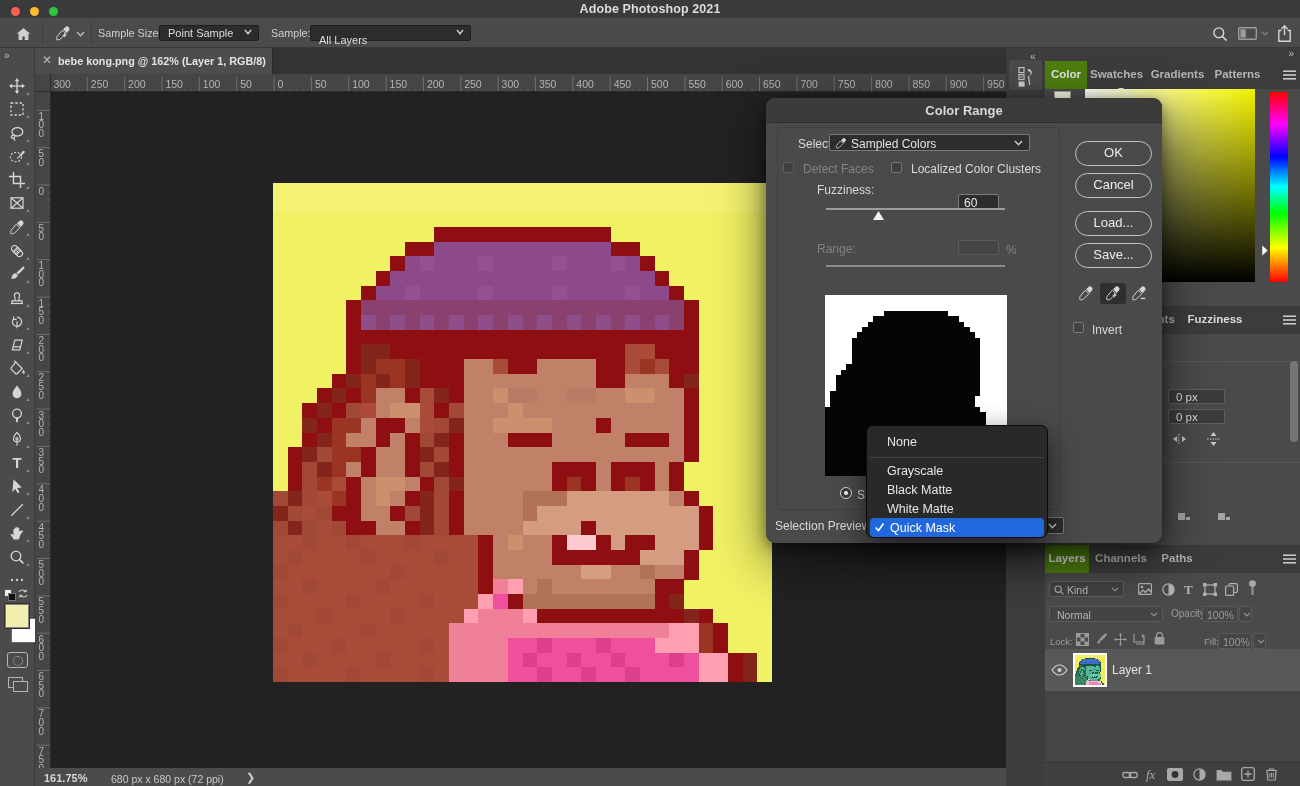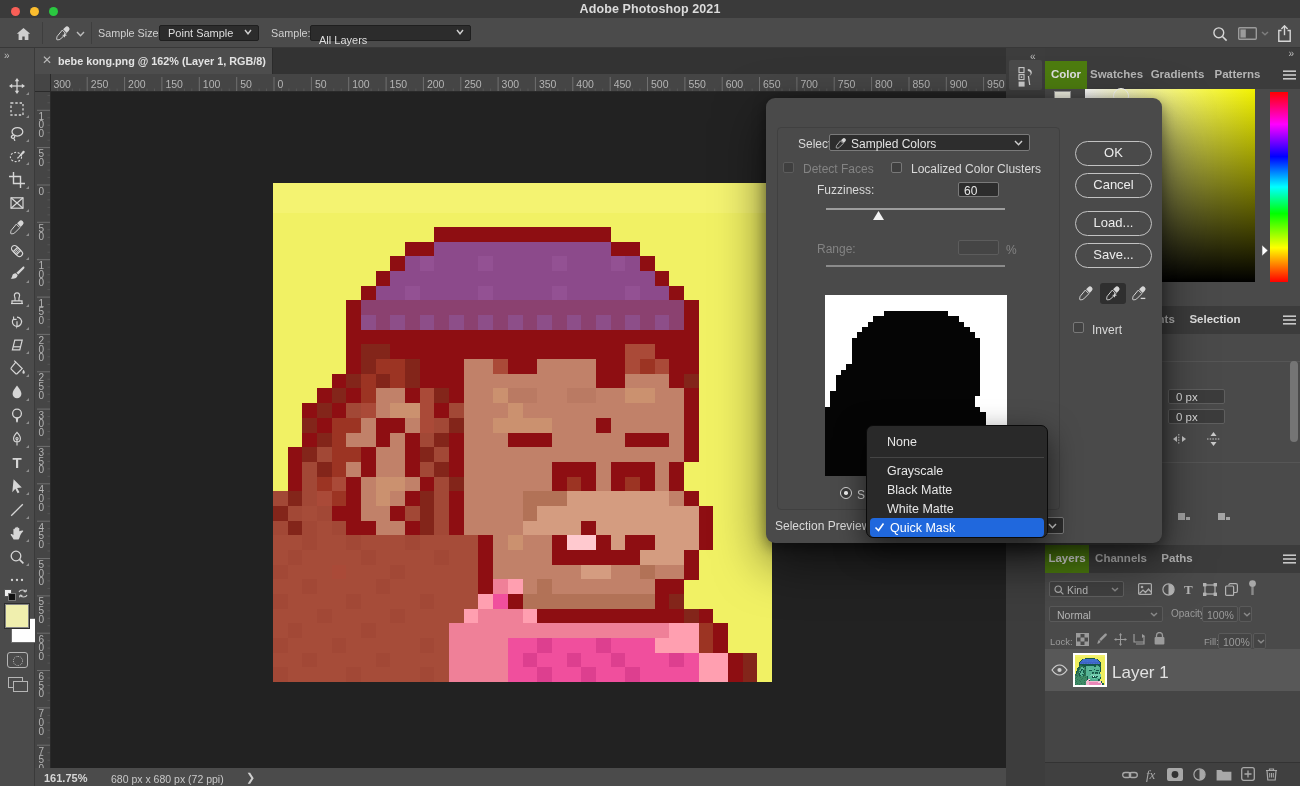--- a/index.html
+++ b/index.html
@@ -1100,21 +1100,21 @@
         <svg width="8" height="11" viewBox="0 0 8 11" fill="none">
           <path d="M1 0l6 5.5L1 11z" fill="#fff" stroke="#555" stroke-width=".6"></path>
         </svg>
       </div>
 </div>
 <div class="ptabs" style="top:258px;">
 <div class="ptab" style="left:55px;width:80px;">
         <span>Adjustments</span>
       </div>
 <div class="ptab" style="left:135px;width:70px;">
-        <span style="color:#dedede;">Selection</span>
+        <span style="color:#dedede;">Fuzziness</span>
       </div>
 <span class="abs" style="right:4px;top:9px;">
         <svg width="13" height="10" viewBox="0 0 13 10" fill="none">
           <g stroke="#c8c8c8" stroke-width="1.6">
             <line x1="0" y1="1.2" x2="13" y2="1.2"></line>
             <line x1="0" y1="5" x2="13" y2="5"></line>
             <line x1="0" y1="8.8" x2="13" y2="8.8"></line>
           </g>
         </svg>
       </span>
@@ -1744,21 +1744,21 @@
               <rect x="22" y="33" width="2" height="1.02" fill="#ea86b8"></rect>
               <rect x="24" y="33" width="1" height="1.02" fill="#ea86b8"></rect>
               <rect x="25" y="33" width="4" height="1.02" fill="#ea86b8"></rect>
               <rect x="29" y="33" width="2" height="1.02" fill="#f7d4e0"></rect>
               <rect x="31" y="33" width="1" height="1.02" fill="#14574a"></rect>
               <rect x="32" y="33" width="1" height="1.02" fill="#256b50"></rect>
               <rect x="33" y="33" width="1" height="1.02" fill="#eeee5e"></rect>
             </svg>
           </div>
         </div>
-        <span class="abs" style="left:67px;top:14px;font-size:17px;color:#e2e2e2;">Layer 1</span>
+        <span class="abs" style="left:67px;top:14px;font-size:12px;color:#e2e2e2;">Layer 1</span>
       </div>
 <div class="abs" style="left:0;top:118px;width:255px;height:119px;background:#454545;"></div>
 </div>
 <div class="abs" style="left:0;top:714px;width:255px;height:24px;background:#404040;border-top:1px solid #333;">
 <span class="fi" style="left:77px;top:6px;">
         <svg width="16" height="12" viewBox="0 0 16 12" fill="none">
           <g stroke="#a8a8a8" stroke-width="1.3">
             <rect x=".7" y="3.5" width="8" height="5" rx="2.5"></rect>
             <rect x="7.3" y="3.5" width="8" height="5" rx="2.5"></rect>
           </g>
@@ -1790,20 +1790,23 @@
       </span>
 <span class="fi" style="left:220px;top:4px;">
         <svg width="13" height="14" viewBox="0 0 13 14" fill="none">
           <path d="M1 3.5h11M4.5 3.5V2h4v1.5M2 3.5l.8 9.5h7.4l.8-9.5" stroke="#a8a8a8" stroke-width="1.2"></path>
           <path d="M4.7 6v4.5M6.5 6v4.5M8.3 6v4.5" stroke="#a8a8a8"></path>
         </svg>
       </span>
 </div>
 </div>
 <div class="dlg">
+<div class="tbar">
+      <div class="t">Color Range</div>
+    </div>
 <div class="abs" style="left:11px;top:29px;width:283px;height:383px;border:1px solid #404040;border-radius:4px;"></div>
 <div class="dlbl" style="left:23px;top:39px;margin-left:9px;">Select:</div>
 <div class="dbox" style="left:63px;top:36px;width:201px;height:17px;">
       <span class="abs" style="left:5px;top:2px;">
         <svg width="12" height="12" viewBox="0 0 12 12" fill="none">
           <g transform="scale(0.750)">
             <g fill="#d6d6d6">
               <path d="M10.2 2.2a2.5 2.5 0 013.6 3.6l-2.1 2.1-3.6-3.6z"></path>
               <path d="M7.3 5.1l3.6 3.6-5.2 5.2c-.5.5-1.2.8-1.9.8l-1.2.1a.8.8 0 01-.9-.9l.1-1.2c0-.7.3-1.4.8-1.9z" stroke="#d6d6d6" stroke-width="1" fill="none"></path>
             </g>
@@ -1815,21 +1818,21 @@
         <svg width="9" height="6" viewBox="0 0 9 6" fill="none">
           <path d="M1 1l3.5 3.8 L8 1" stroke="#cfcfcf" stroke-width="1.4"></path>
         </svg>
       </span>
     </div>
 <div class="cb" style="left:17px;top:64px;border-color:#5c5c5c;"></div>
 <div class="ddim" style="left:37px;top:64px;">Detect Faces</div>
 <div class="cb" style="left:125px;top:64px;"></div>
 <div class="dlbl" style="left:145px;top:64px;text-align:center;">Localized Color Clusters</div>
 <div class="dlbl" style="left:51px;top:85px;">Fuzziness:</div>
-<div class="dbox" style="left:192px;top:84px;width:41px;height:15px;">
+<div class="dbox" style="left:192px;top:96px;width:41px;height:15px;">
       <span class="abs" style="left:5px;top:1px;font-size:12px;color:#e8e8e8;">60</span>
     </div>
 <div class="abs" style="left:60px;top:110px;width:179px;height:2px;background:#9d9d9d;"></div>
 <div class="abs" style="left:107px;top:113px;">
       <svg width="11" height="9" viewBox="0 0 11 9" fill="none">
         <path d="M5.5 0L11 9H0z" fill="#f2f2f2"></path>
       </svg>
     </div>
 <div class="ddim" style="left:51px;top:144px;">Range:</div>
 <div class="dbox" style="left:192px;top:142px;width:41px;height:15px;border-color:#5c5c5c;background:#454545;"></div>

